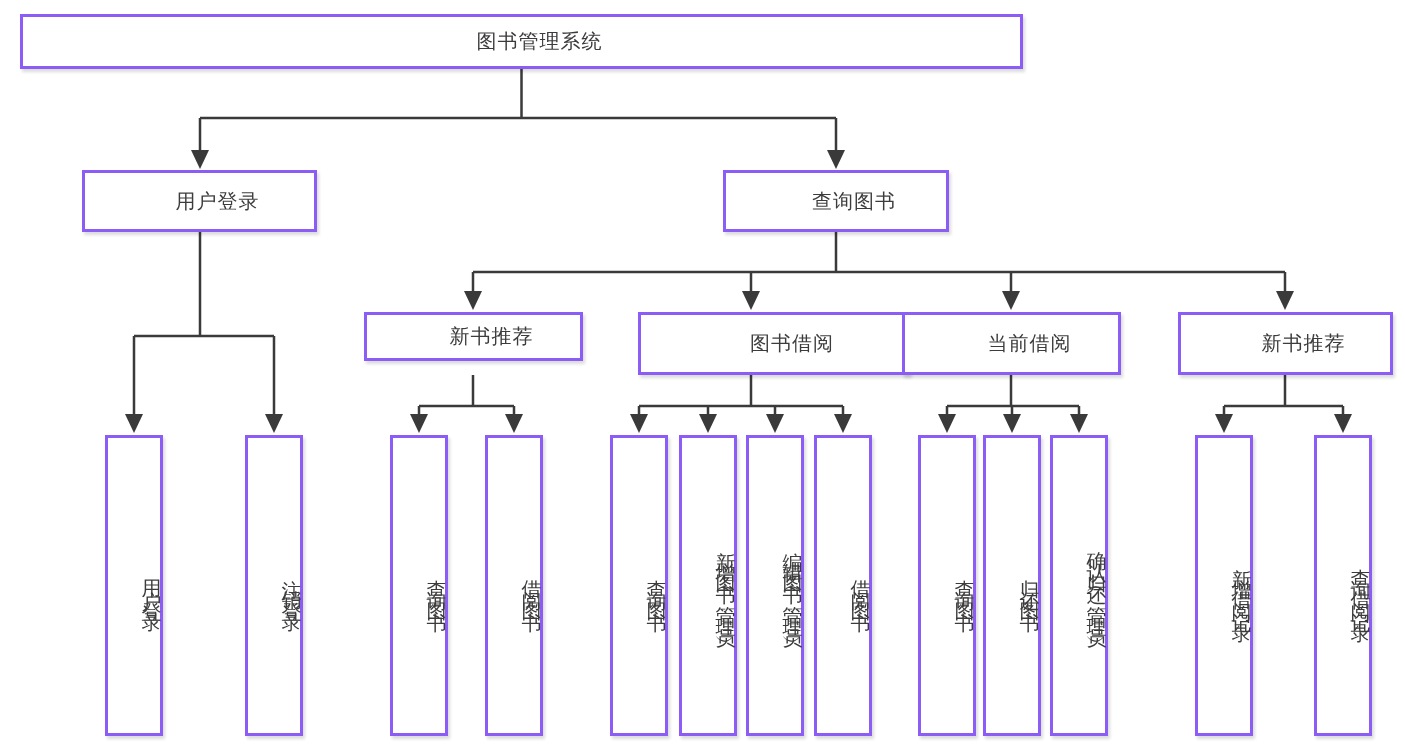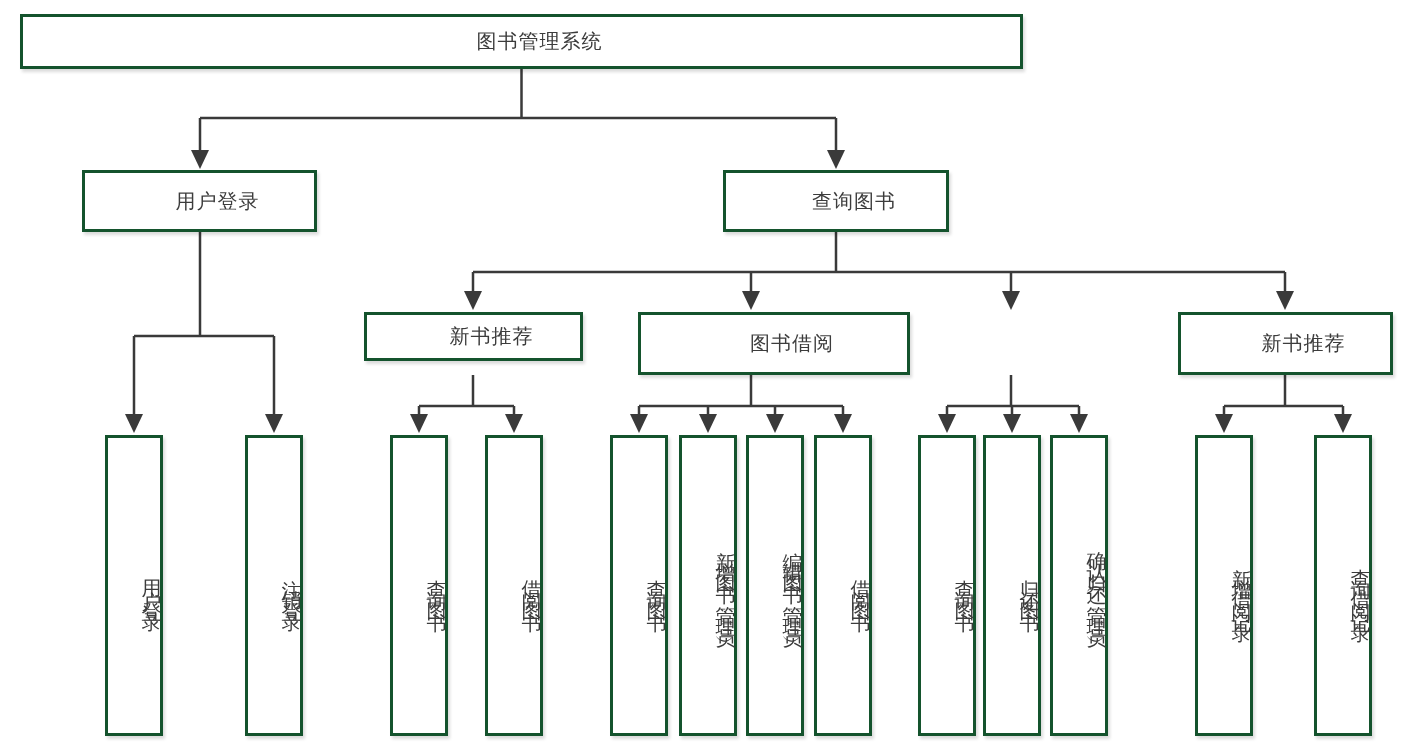--- a/index.html
+++ b/index.html
@@ -7,21 +7,21 @@
     position:relative;
     width:1405px;height:747px;
     background:#ffffff;
     font-family:"Liberation Sans","DejaVu Sans",sans-serif;
     overflow:hidden;
   }
   #connectors{position:absolute;left:0;top:0;width:1405px;height:747px;}
   .node{
     position:absolute;
     box-sizing:border-box;
-    border:3px solid #14532d;
+    border:3px solid #8b5cf6;
     background:#ffffff;
     color:#3c3c3c;
     display:flex;
     align-items:center;
     justify-content:center;
     font-size:20px;
     letter-spacing:1px;
     box-shadow:2px 3px 3px rgba(0,0,0,0.14);
     z-index:2;
     padding-left:36px;
@@ -97,20 +97,21 @@
     </g>
   </svg>
 
   <div class="node" style="left:20px;top:14px;width:1003px;height:55px">图书管理系统</div>
 
   <div class="node" style="left:82px;top:170px;width:235px;height:62px">用户登录</div>
   <div class="node" style="left:723px;top:170px;width:226px;height:62px">查询图书</div>
 
   <div class="node" style="left:364px;top:312px;width:219px;height:49px">新书推荐</div>
   <div class="node" style="left:638px;top:312px;width:272px;height:63px">图书借阅</div>
+  <div class="node" style="left:902px;top:312px;width:219px;height:63px">当前借阅</div>
   <div class="node" style="left:1178px;top:312px;width:215px;height:63px">新书推荐</div>
 
   <div class="node leaf" style="left:105px;top:435px;width:58px;height:301px">用户登录</div>
   <div class="node leaf" style="left:245px;top:435px;width:58px;height:301px">注销登录</div>
 
   <div class="node leaf" style="left:390px;top:435px;width:58px;height:301px">查询图书</div>
   <div class="node leaf" style="left:485px;top:435px;width:58px;height:301px">借阅图书</div>
 
   <div class="node leaf" style="left:610px;top:435px;width:58px;height:301px">查询图书</div>
   <div class="node leaf" style="left:679px;top:435px;width:58px;height:301px">新增图书（管理员）</div>

